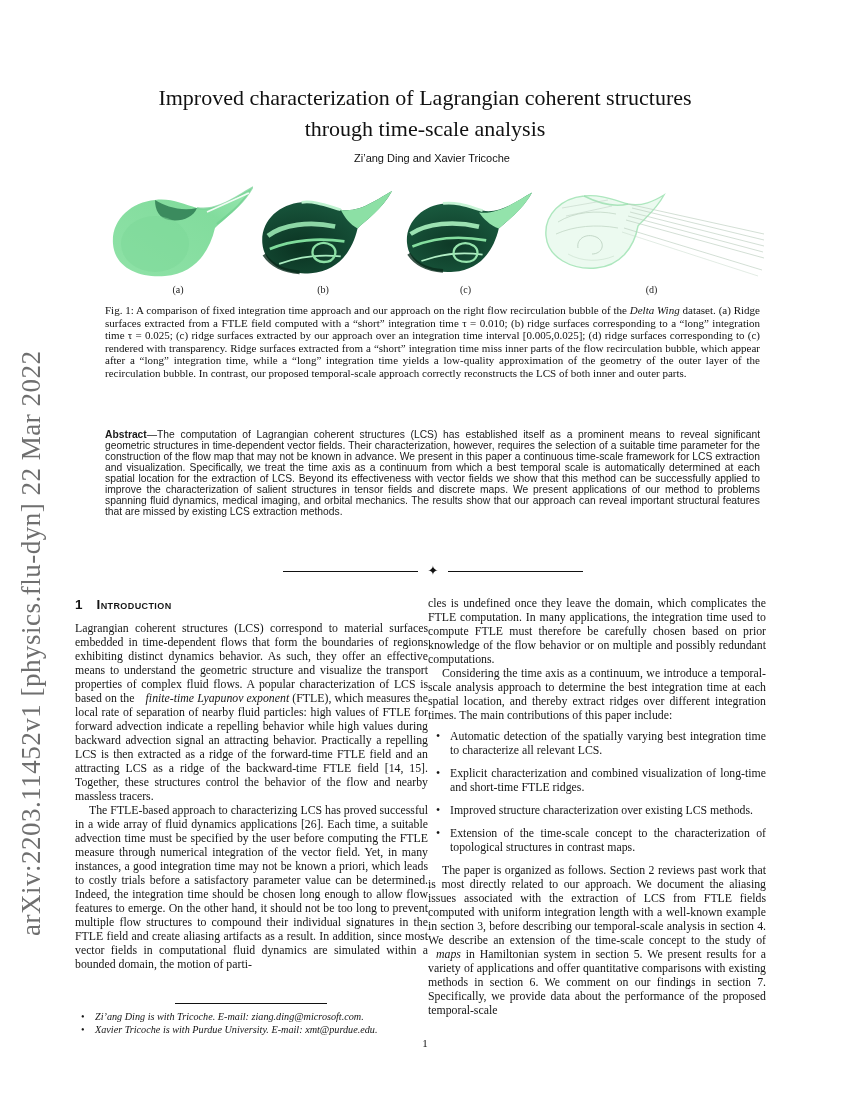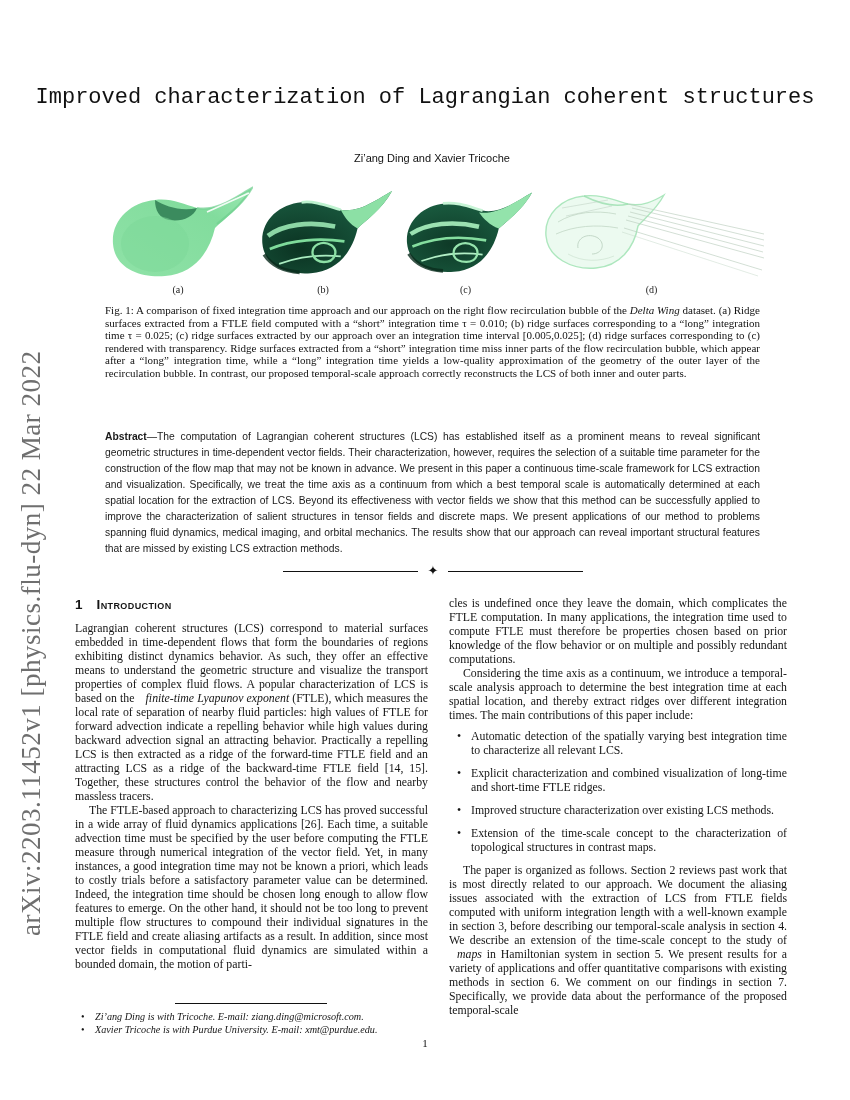--- a/index.html
+++ b/index.html
@@ -12,21 +12,21 @@
   .arxiv-stamp {
     position:absolute; left:16px; top:936px;
     transform:rotate(-90deg); transform-origin:0 0;
     white-space:nowrap; font-family:"Liberation Serif", serif;
     font-size:27px; letter-spacing:0.5px; color:#6f6f6f;
   }
 
   
   .title-block {
     position:absolute; top:82px; left:0; width:100%;
-    text-align:center; font-family:Liberation Mono, monospace;
+    text-align:center; font-family:Liberation Serif, serif;
     font-size:22px; line-height:31px; color:#111;
   }
   .authors {
     position:absolute; top:152px; left:0; width:100%;
     text-align:center; font-family:Liberation Sans, sans-serif;
     font-size:11px; color:#111;margin-left:7px;
   }
 
   
   .figure-row {
@@ -39,39 +39,39 @@
 
   .caption {
     position:absolute; top:304px; left:105px; width:655px;
     font-size:11px; line-height:12.6px; text-align:justify; color:#111;
   }
   .caption .ital { font-style:italic; }
 
   .abstract {
     position:absolute; top:429px; left:105px; width:655px;
     font-family:"Liberation Sans", sans-serif;
-    font-size:10.3px; line-height:16px; text-align:justify; color:#1a1a1a;
+    font-size:10.3px; line-height:11px; text-align:justify; color:#1a1a1a;
   }
   .abstract b { font-weight:bold; }
   .index-terms {
     position:absolute; top:541px; left:105px; width:655px;
     font-family:"Liberation Sans", sans-serif; font-size:10.3px; color:#1a1a1a;
   }
 
   .separator {
     position:absolute; top:566px; left:283px; width:300px;
     display:flex; align-items:center; justify-content:center;
   }
   .separator .rule { flex:1; border-top:1.4px solid #111; }
   .separator .diamond { padding:0 10px; font-size:13px; color:#111; line-height:10px; }
 
   
   .columns {
     position:absolute; top:596px; left:75px; width:712px; height:442px;
-    display:flex; gap:21px;
+    display:flex; 
   }
   .col { font-size:11.8px; line-height:14px; text-align:justify; }
   .col-left  { width:353px; position:relative; }
   .col-right { width:338px; }
 
   .sec-heading {
     font-family:"Liberation Sans", sans-serif; font-weight:bold;
     font-size:13.5px; margin:2px 0 9px 0; text-align:left;
   }
   .sec-heading .sc { font-variant:small-caps; letter-spacing:0.4px; }
@@ -103,20 +103,21 @@
 </style>
 </head>
 <body>
 
 <div class="page">
 
   <div class="arxiv-stamp">arXiv:2203.11452v1 [physics.flu-dyn] 22 Mar 2022</div>
 
   <div class="title-block">
     <div>Improved characterization of Lagrangian coherent structures</div>
+    <div>through time-scale analysis</div>
   </div>
 
   <div class="authors">Zi’ang Ding and Xavier Tricoche</div>
 
   <div class="figure-row">
 
     <div class="fig-cell" style="width:150px">
       <svg width="150" height="96" viewBox="0 0 150 96">
         <defs>
           <linearGradient id="ga" x1="0" y1="1" x2="1" y2="0">
@@ -218,21 +219,21 @@
       <div class="footnote-block">
         <div class="footnote-rule"></div>
         <ul class="footnote-list">
           <li><span class="bullet">•</span><span>Zi’ang Ding is with Tricoche. E-mail: ziang.ding@microsoft.com.</span></li>
           <li><span class="bullet">•</span><span>Xavier Tricoche is with Purdue University. E-mail: xmt@purdue.edu.</span></li>
         </ul>
       </div>
     </div>
 
     <div class="col col-right">
-      <p>cles is undefined once they leave the domain, which complicates the FTLE computation. In many applications, the integration time used to compute FTLE must therefore be properties chosen based on prior knowledge of the flow behavior or on multiple and possibly redundant computations.</p>
+      <p>cles is undefined once they leave the domain, which complicates the FTLE computation. In many applications, the integration time used to compute FTLE must therefore be carefully chosen based on prior knowledge of the flow behavior or on multiple and possibly redundant computations.</p>
       <p class="indent">Considering the time axis as a continuum, we introduce a temporal-scale analysis approach to determine the best integration time at each spatial location, and thereby extract ridges over different integration times. The main contributions of this paper include:</p>
       <ul class="contrib-list">
         <li><span class="bullet">•</span><span>Automatic detection of the spatially varying best integration time to characterize all relevant LCS.</span></li>
         <li><span class="bullet">•</span><span>Explicit characterization and combined visualization of long-time and short-time FTLE ridges.</span></li>
         <li><span class="bullet">•</span><span>Improved structure characterization over existing LCS methods.</span></li>
         <li><span class="bullet">•</span><span>Extension of the time-scale concept to the characterization of topological structures in contrast maps.</span></li>
       </ul>
       <p class="indent"><span>The paper is organized as follows. Section 2 reviews past work that is most directly related to our approach. We document the aliasing issues associated with the extraction of LCS from FTLE fields computed with uniform integration length with a well-known example in section 3, before describing our temporal-scale analysis in section 4. We describe an extension of the time-scale concept to the study of </span><span class="ital">maps</span><span> in Hamiltonian system in section 5. We present results for a variety of applications and offer quantitative comparisons with existing methods in section 6. We comment on our findings in section 7. Specifically, we provide data about the performance of the proposed temporal-scale</span></p>
     </div>
 

